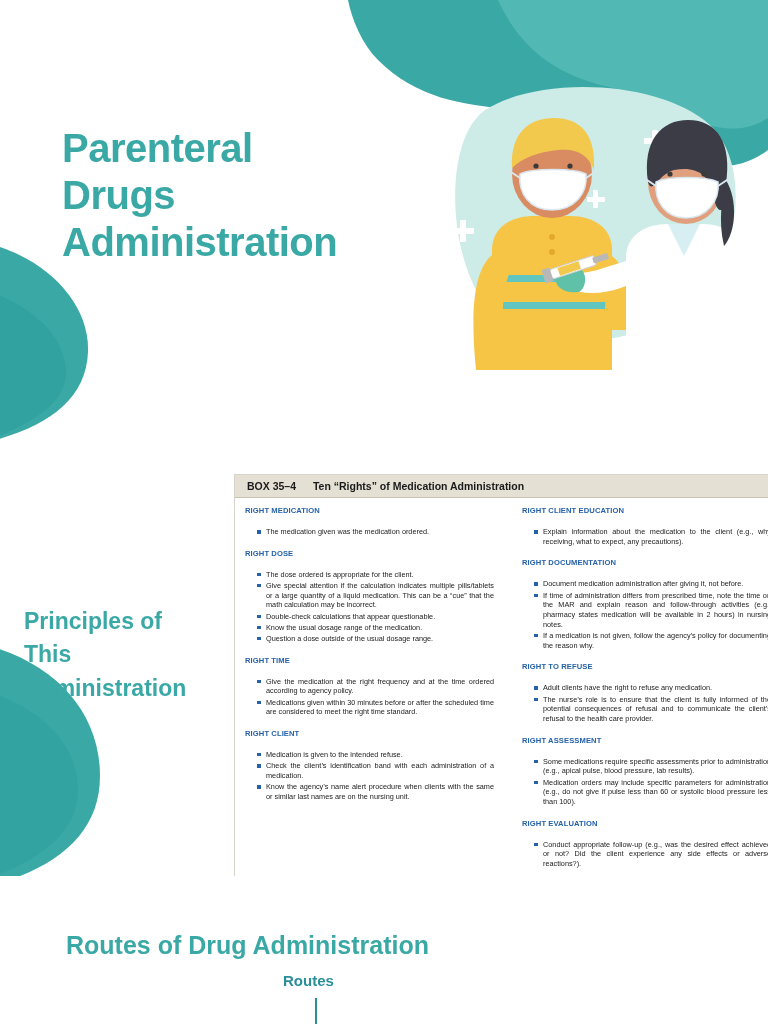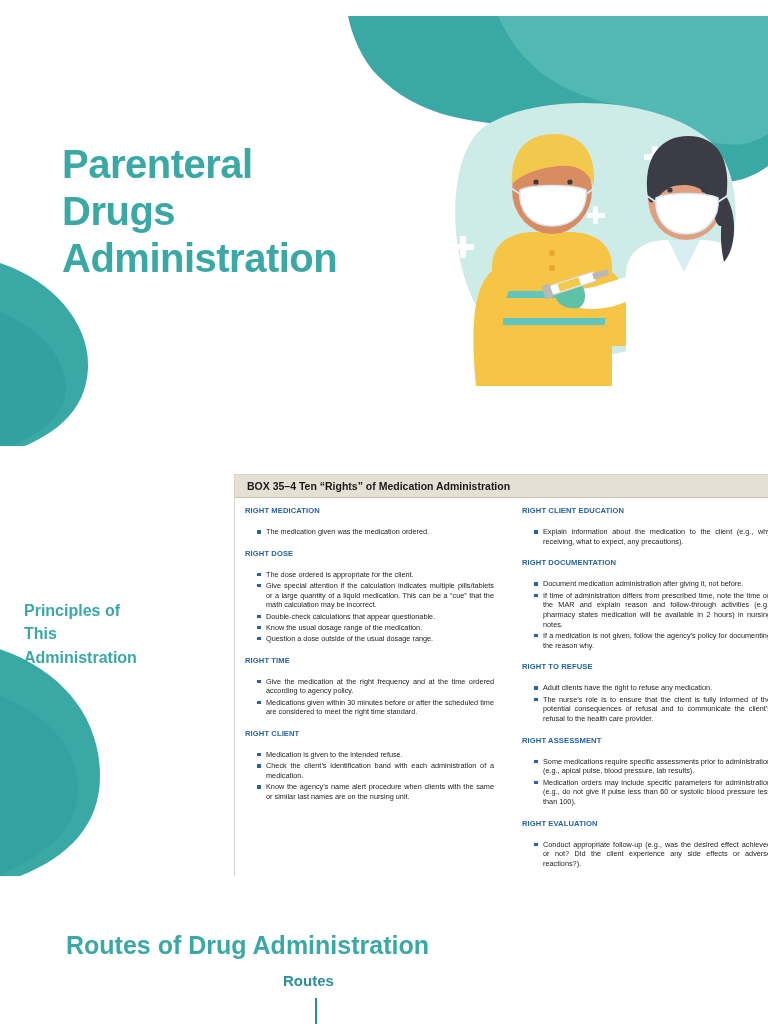--- a/index.html
+++ b/index.html
@@ -12,21 +12,21 @@
     height: 1024px;
     position: relative;
     overflow: hidden;
     font-family: "Liberation Sans", sans-serif;
     color: #222;
   }
 
   
   .slide1 {
     position: absolute;
-    left: 0; top: 16px;
+    left: 0; top: 0;
     width: 768px;
     height: 446px;
     background: #ffffff;
     overflow: hidden;
   }
   .s1-teal-left {
     position: absolute;
     left: -30px; top: 0;
     width: 300px;
     height: 446px;
@@ -70,21 +70,21 @@
     position: absolute;
     left: -10px; top: 160px;
     width: 280px;
     height: 280px;
   }
   .s2-heading {
     position: absolute;
     left: 24px;
     top: 140px;
     width: 190px;
-    font-size: 16px;
+    font-size: 23px;
     line-height: 1.45;
     font-weight: bold;
     color: #3aa9a6;
   }
   .s2-heading .ln { display: block; }
 
   
   .boxfig {
     position: absolute;
     left: 194px;
@@ -95,21 +95,21 @@
     box-sizing: border-box;
   }
   .boxfig-header {
     background: #e5e0d4;
     border-bottom: 1px solid #c9c3b4;
     padding: 5px 8px 5px 12px;
     font-size: 10.5px;
     font-weight: bold;
     color: #1a1a1a;
   }
-  .boxfig-header .bnum { }
+  .boxfig-header .bnum { margin-right: 14px; }
   .boxfig-body {
     display: flex;
     padding: 8px 10px 10px 10px;
     gap: 16px;
   }
   .boxcol { width: 50%; }
   .grp { margin-bottom: 5px; }
   .grp-title {
     color: #2562a8;
     font-weight: bold;

